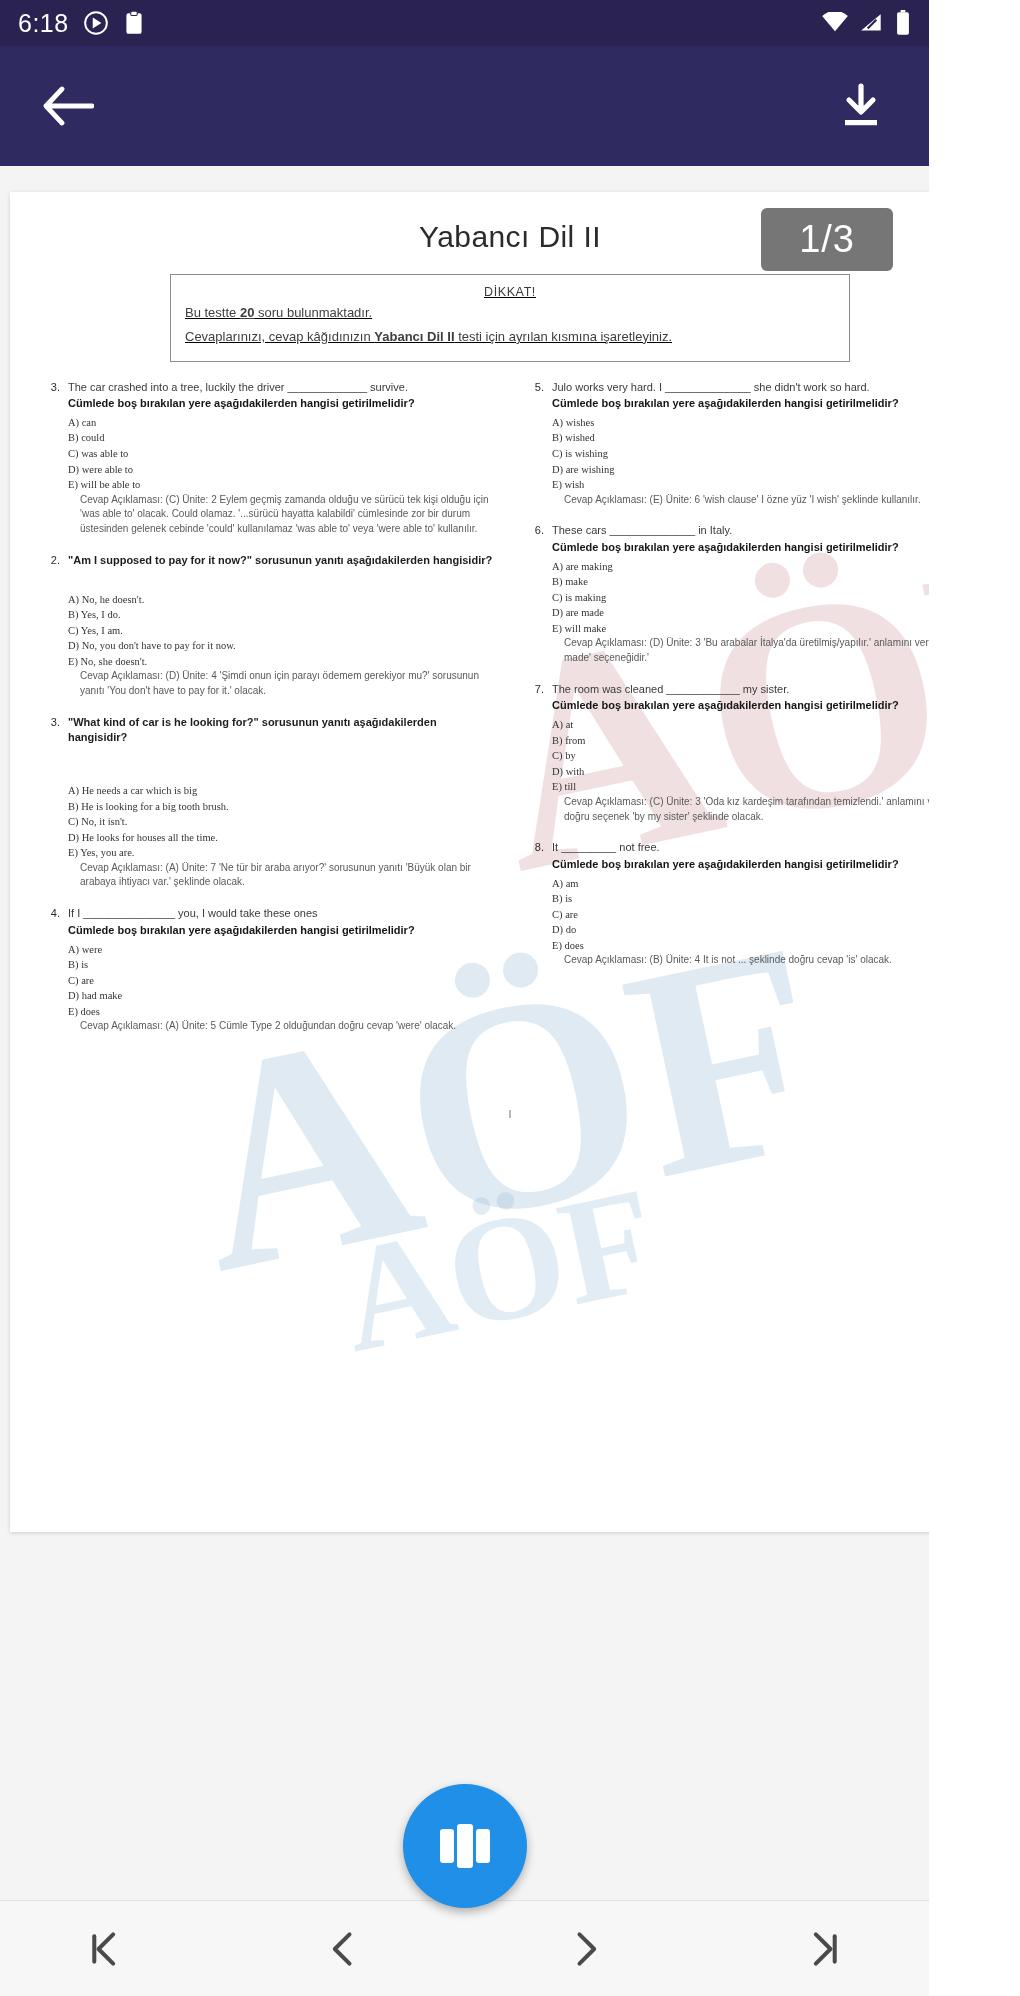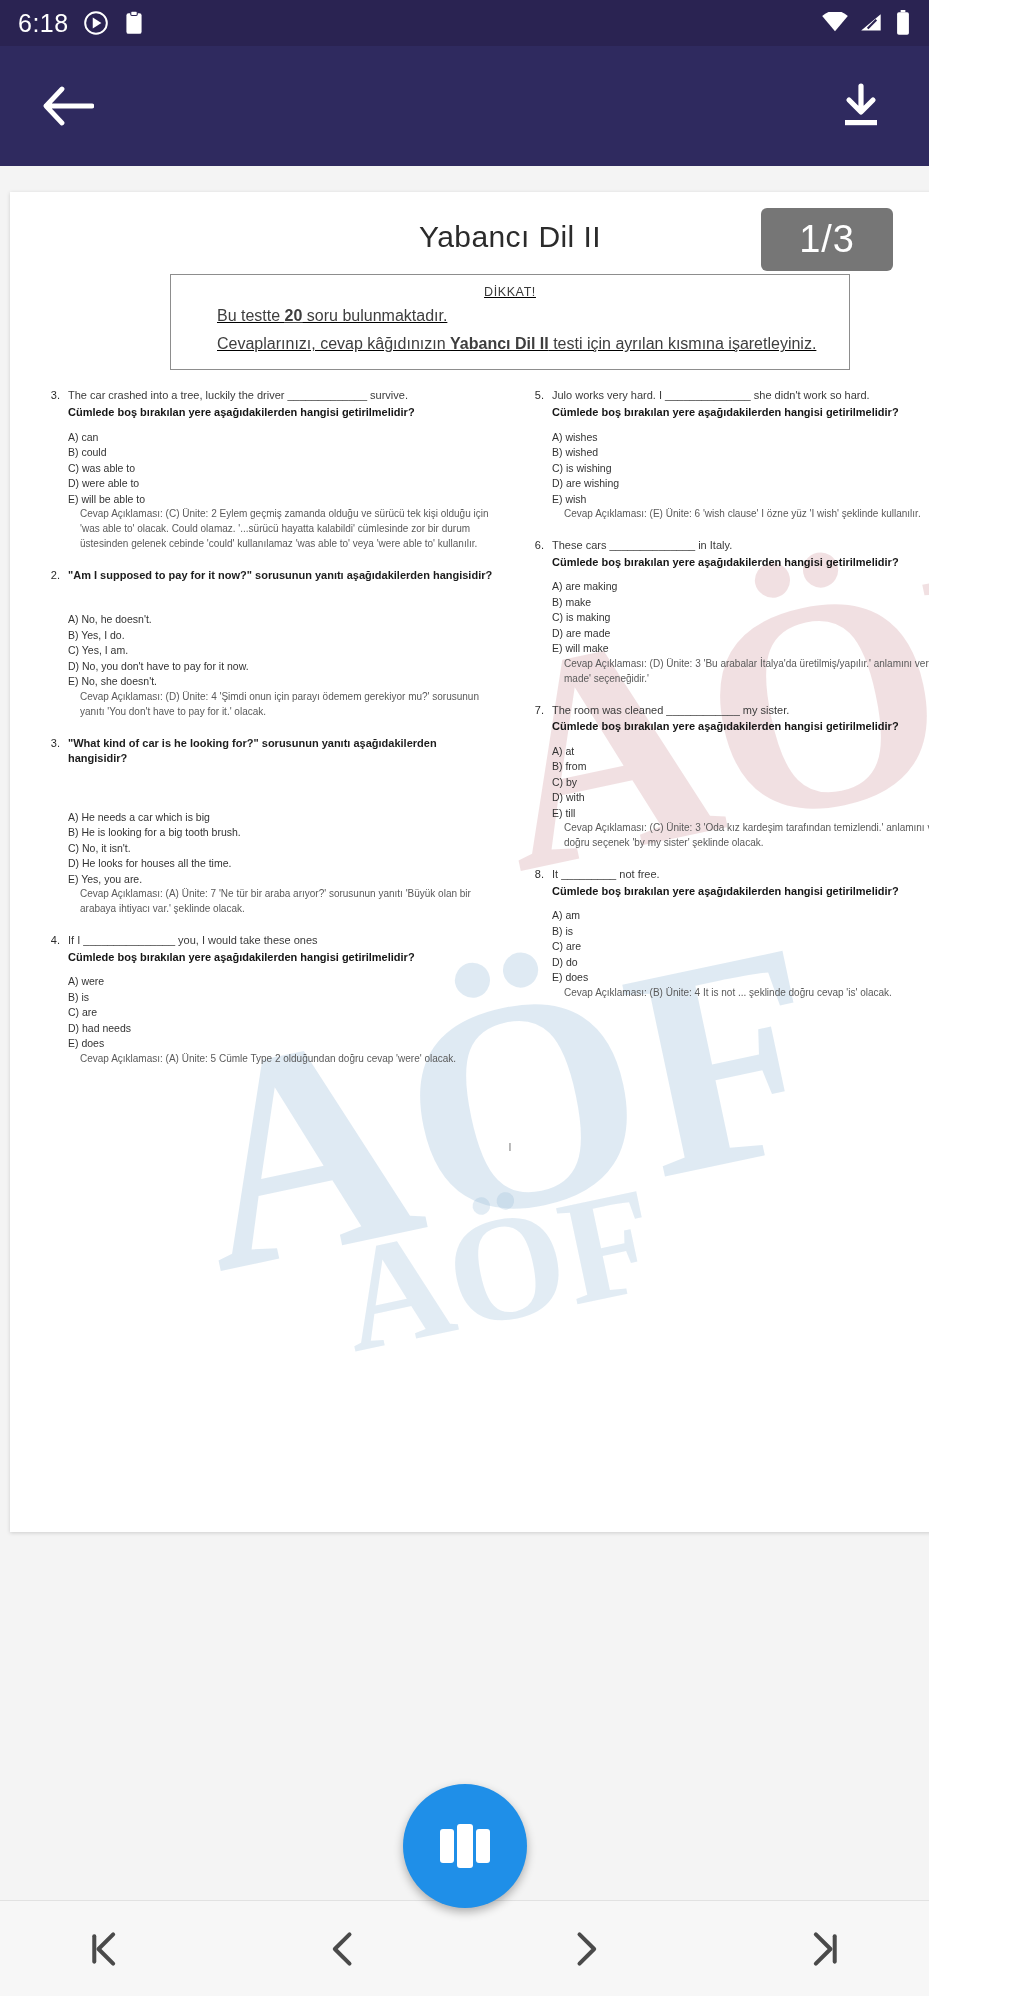--- a/index.html
+++ b/index.html
@@ -59,34 +59,34 @@
   .doc-title {
     text-align: center; font-family: "Liberation Sans", sans-serif;
     font-size: 30px; color: #2b2b2b; margin-top: 28px; letter-spacing: .4px;
   }
   .notice {
     margin: 20px 160px 0 160px; border: 1px solid #8d8d8d; padding: 10px 14px 14px 14px;
     position: relative;
     text-decoration: underline;
   }
   .notice-title { text-align: center; font-size: 12.5px; color: #3a3a3a; letter-spacing: .6px; }
-  .notice-line { font-size: 16px; color: #3e3e3e; margin-top: 5px; line-height: 1.45; margin-left: 32px; }
+  .notice-line { font-size: 13px; color: #3e3e3e; margin-top: 5px; line-height: 1.45; }
   .notice-line b { font-weight: bold; }
   .notice-line u { text-decoration: underline; }
 
   .columns { display: flex; gap: 28px; padding: 18px 30px 0 30px; position: relative; z-index: 2; }
   .col { width: 460px; }
   .q { margin-bottom: 16px; }
   .q-head { display: flex; gap: 8px; }
   .q-num { width: 20px; font-size: 11px; color: #2b2b2b; text-align: right; flex: 0 0 20px; padding-top: 1px; }
   .q-body { flex: 1 1 auto; }
   .q-stem { font-size: 11px; color: #3a3a3a; line-height: 1.42; }
   .q-stem.bold { font-weight: bold; color: #1d1d1d; }
   .q-prompt { font-size: 11px; font-weight: bold; color: #151515; line-height: 1.42; margin-top: 1px; }
-  .q-opts { margin-top: 9px; }
+  .q-opts { margin-top: 3px; font-family: Liberation Serif, serif; }
   .q-opt { font-size: 10.5px; color: #333; line-height: 1.48; }
   .q-exp {
     margin-top: 0; font-size: 10px; color: #5a5a5a; line-height: 1.48;
     padding-left: 12px;
   }
   .spacer-sm { height: 20px; }
   .spacer-md { height: 34px; }
   .page-foot { text-align: center; font-size: 11px; color: #777; margin-top: 58px; }
 
   
@@ -245,21 +245,21 @@
           <div class="q">
             <div class="q-head">
               <div class="q-num">4.</div>
               <div class="q-body">
                 <div class="q-stem">If I _______________ you, I would take these ones</div>
                 <div class="q-prompt">Cümlede boş bırakılan yere aşağıdakilerden hangisi getirilmelidir?</div>
                 <div class="q-opts">
                   <div class="q-opt">A) were</div>
                   <div class="q-opt">B) is</div>
                   <div class="q-opt">C) are</div>
-                  <div class="q-opt">D) had needs</div>
+                  <div class="q-opt">D) had make</div>
                   <div class="q-opt">E) does</div>
                 </div>
                 <div class="q-exp">Cevap Açıklaması: (A) Ünite: 5 Cümle Type 2 olduğundan doğru cevap 'were' olacak.</div>
               </div>
             </div>
           </div>
 
         </div>
 
         <div class="col">

